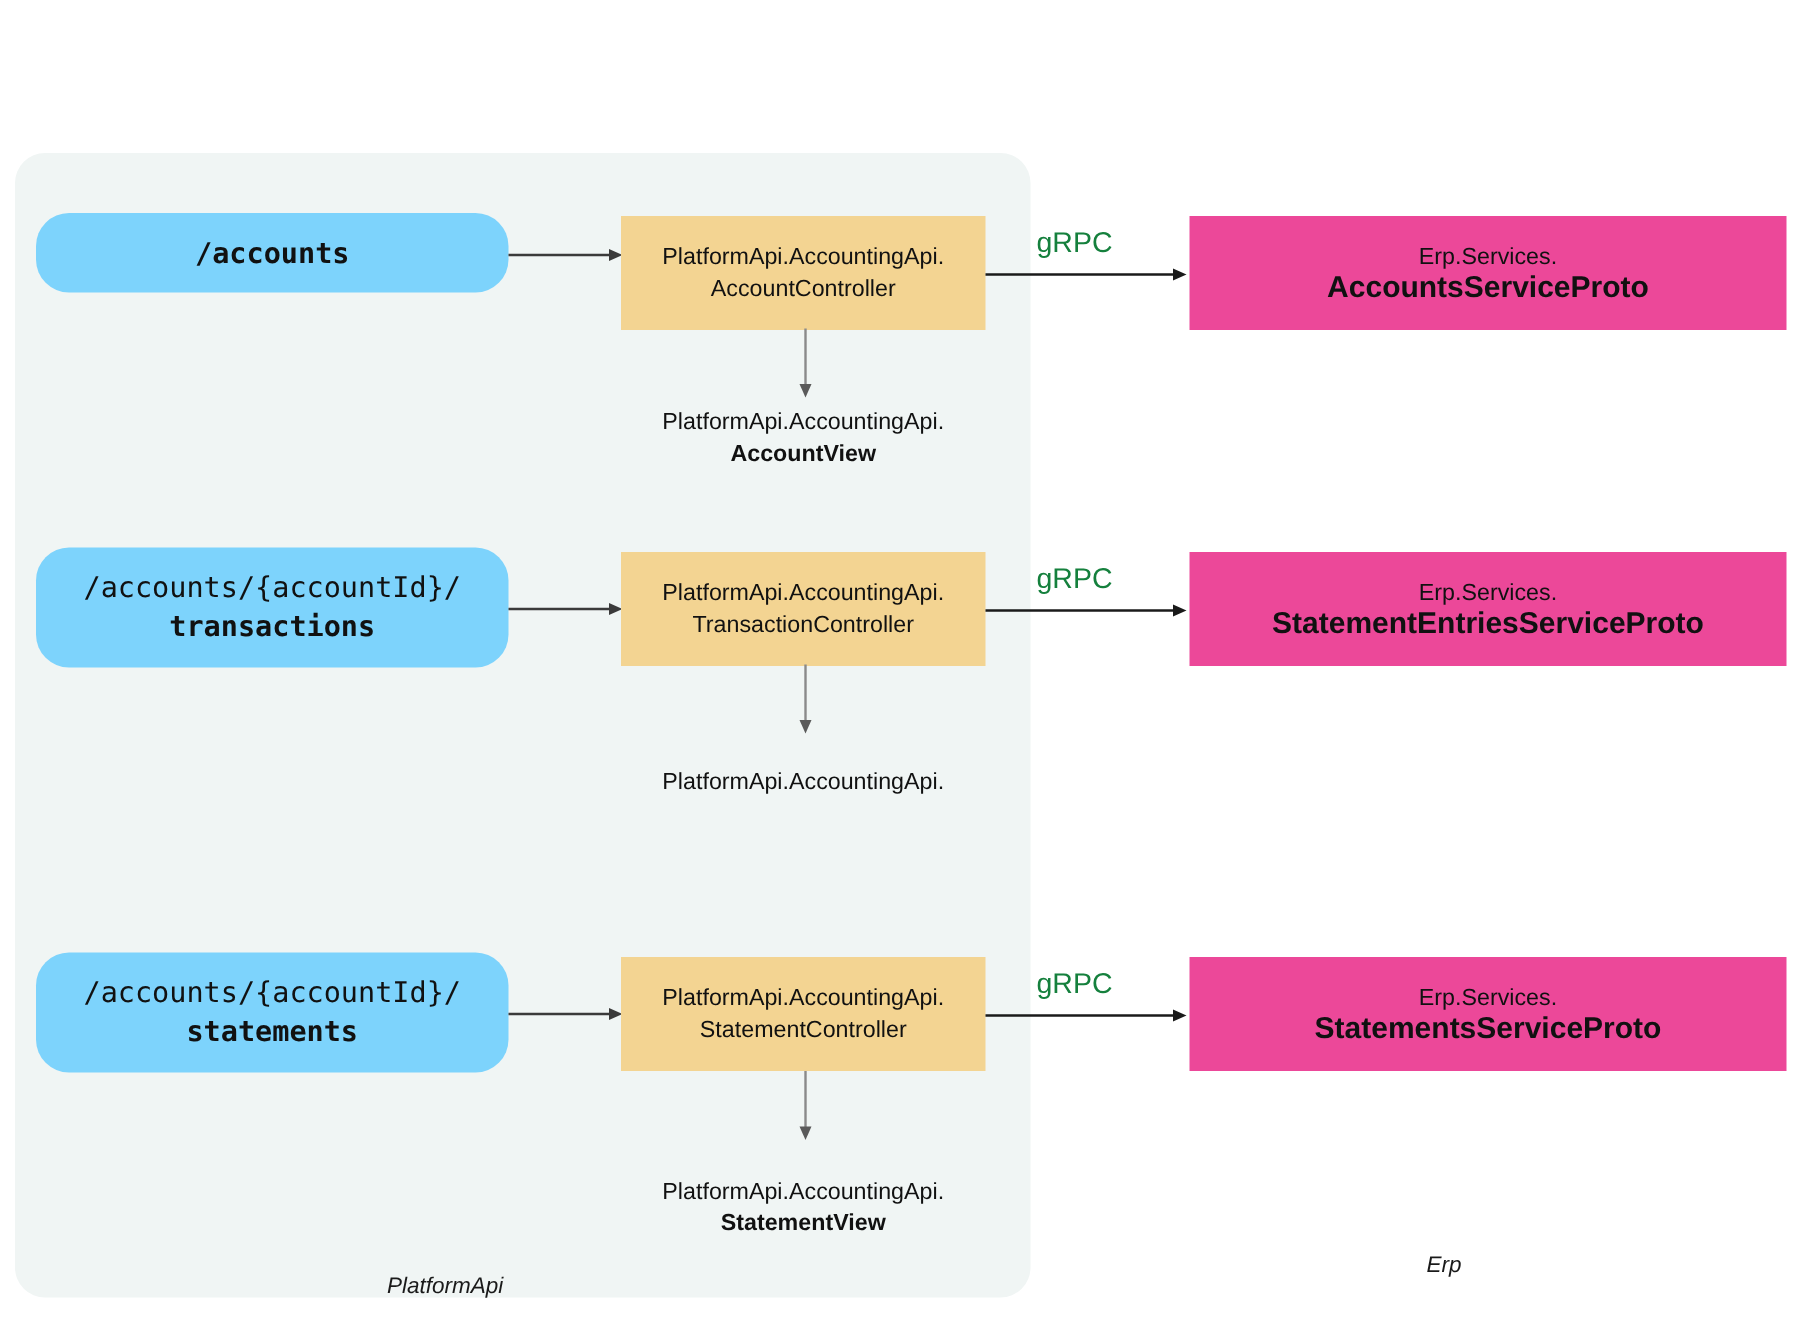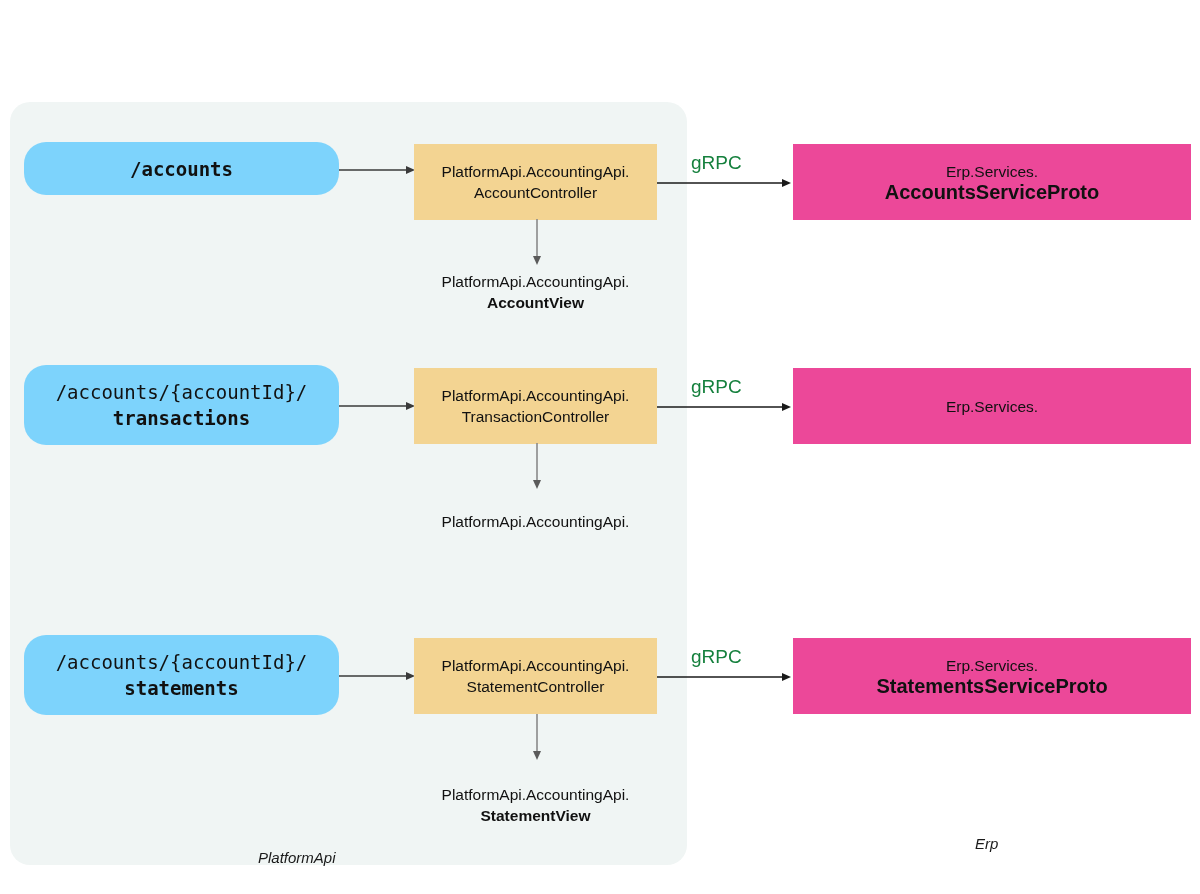--- a/index.html
+++ b/index.html
@@ -60,21 +60,20 @@
     color: #1a1a1a;
     white-space: nowrap;
   }
   .panel-label-platformapi {
     left: 258px;
     top: 849px;
   }
   .panel-label-erp {
     left: 951px;
     top: 835px;
-    margin-left: 24px;
   }
 
   
   .route-pill {
     position: absolute;
     left: 24px;
     width: 315px;
     background: #7dd3fc;
     border-radius: 22px;
     display: flex;
@@ -247,20 +246,21 @@
 
   <div class="grpc-label" style="left:691px; top:376px;">gRPC</div>
 
   <svg class="arrow-svg" style="left:657px; top:397px; width:136px; height:20px;" viewBox="0 0 136 20">
     <line x1="0" y1="10" x2="127" y2="10" stroke="#1a1a1a" stroke-width="1.6"></line>
     <polygon points="134,10 125,6 125,14" fill="#1a1a1a"></polygon>
   </svg>
 
   <div class="service-box" style="top:368px; height:76px;">
     <span class="ns">Erp.Services.</span>
+    <span class="cls">StatementEntriesServiceProto</span>
   </div>
 
   <div class="route-pill" style="top:635px; height:80px;">
     <span class="ln-1">/accounts/{accountId}/</span>
     <span class="ln-2">statements</span>
   </div>
 
   <svg class="arrow-svg" style="left:339px; top:666px; width:78px; height:20px;" viewBox="0 0 78 20">
     <line x1="0" y1="10" x2="69" y2="10" stroke="#3a3a3a" stroke-width="1.6"></line>
     <polygon points="76,10 67,6 67,14" fill="#3a3a3a"></polygon>

